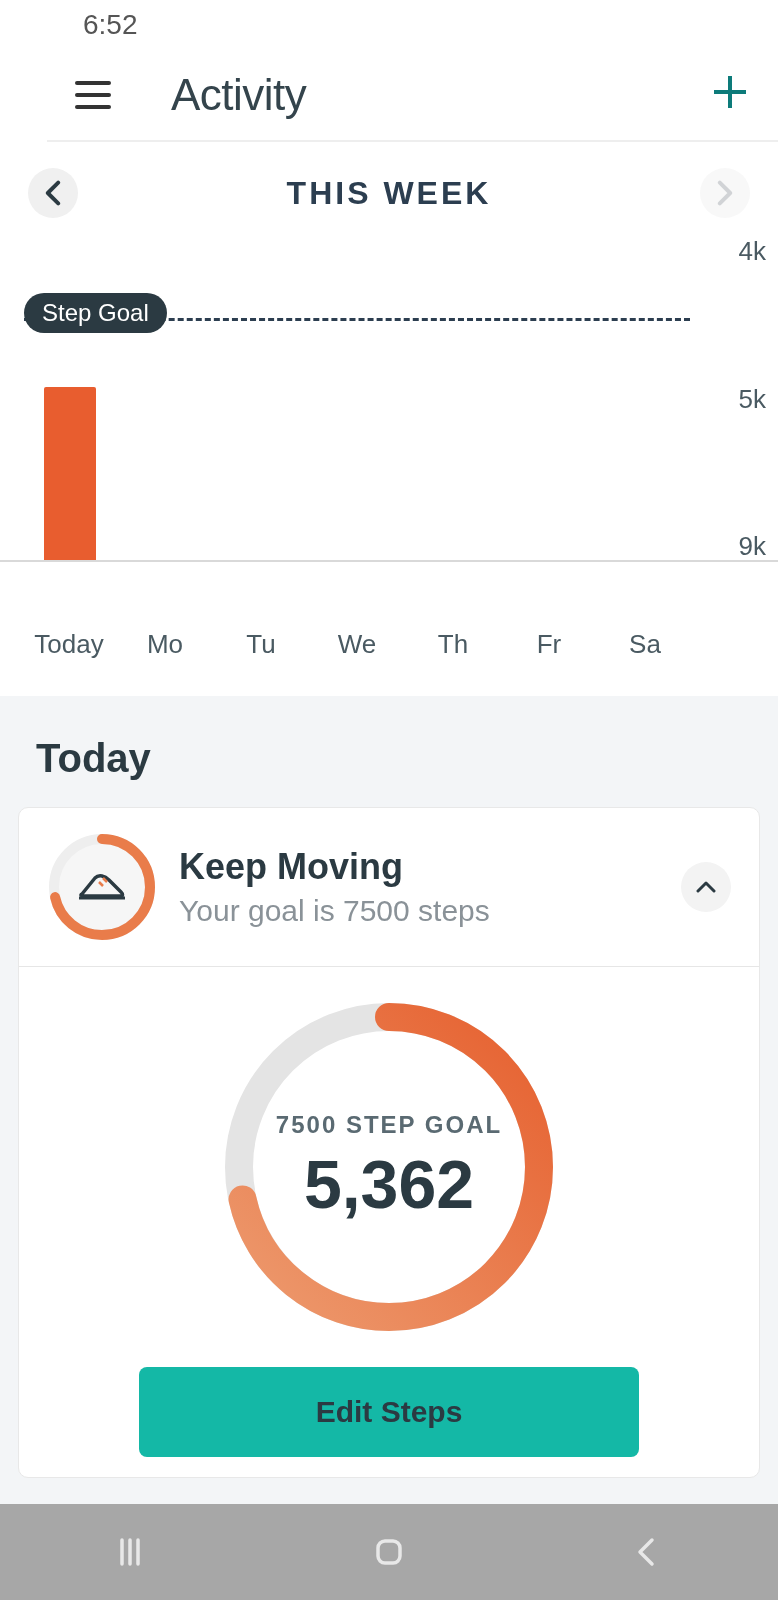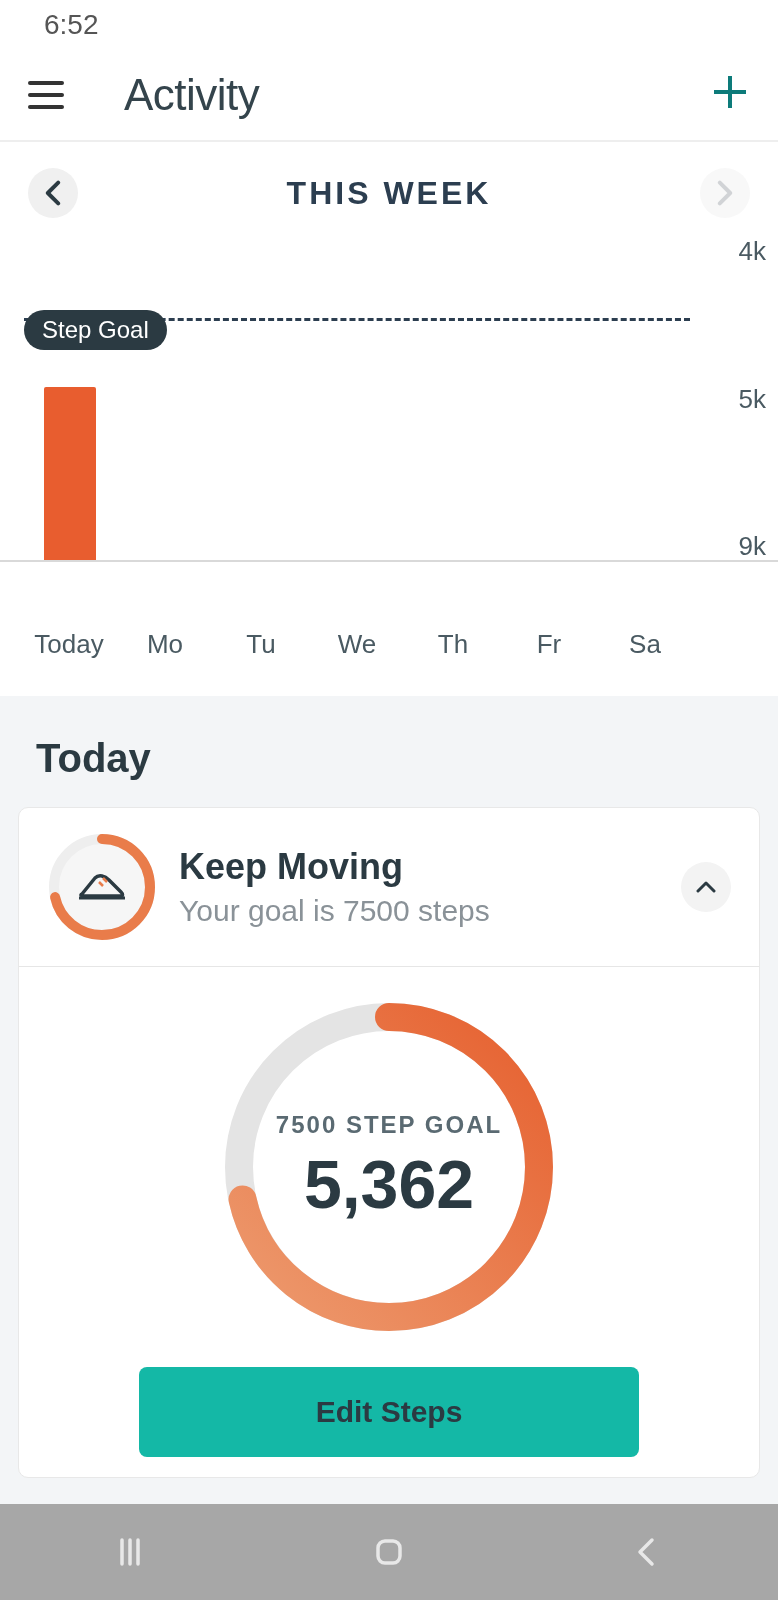--- a/index.html
+++ b/index.html
@@ -14,30 +14,32 @@
   }
   
   .status-bar {
     height: 50px;
     display: flex;
     align-items: center;
     justify-content: space-between;
     padding: 0 30px 0 44px;
     font-size: 28px;
     color: #555;
+    margin-left: 39px;
   }
   .status-right { display: flex; align-items: center; gap: 8px; }
   .status-right svg { display: block; }
   
   .app-bar {
     height: 92px;
     display: flex;
     align-items: center;
     padding: 0 28px;
     border-bottom: 2px solid #eee;
+    margin-left: 47px;
   }
   .hamburger { width: 36px; height: 28px; display:flex; flex-direction:column; justify-content:space-between; }
   .hamburger span { display:block; height:4px; background:#333; border-radius:2px; }
   .app-title { font-size: 44px; font-weight:500; color:#34444c; margin-left: 60px; letter-spacing: -0.5px;}
   .plus-btn { margin-left:auto; color:#0d7b7a; font-size:50px; font-weight:300; line-height:1;}
   
   .week-nav {
     display:flex; align-items:center; justify-content:space-between;
     padding: 26px 28px 18px;
   }
@@ -123,21 +125,21 @@
   </div>
 
   <div class="chart-area">
     <div class="y-labels">
       <span>4k</span>
       <span>5k</span>
       <span>9k</span>
     </div>
     <div class="chart-plot">
       <div class="goal-line" id="goal-line" style="top: 81.5px;"></div>
-      <div class="goal-pill" id="goal-pill" style="top: 94px;">Step Goal</div>
+      <div class="goal-pill" id="goal-pill" style="top: 77px;">Step Goal</div>
       <div id="bars"></div>
     <div class="bar" style="height: 174.801px; left: 20px;"></div>
       </div>
     <div class="baseline"></div>
     <div class="x-axis" id="x-axis">
         <span>Today</span>
         <span>Mo</span>
         <span>Tu</span>
         <span>We</span>
         <span>Th</span>

